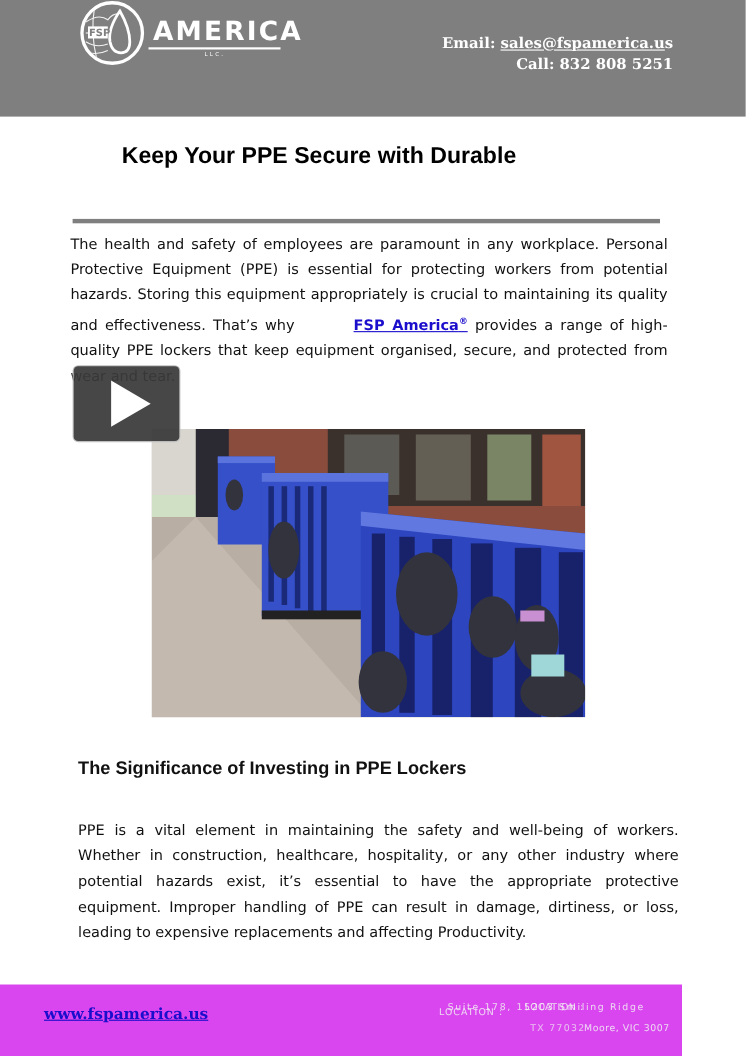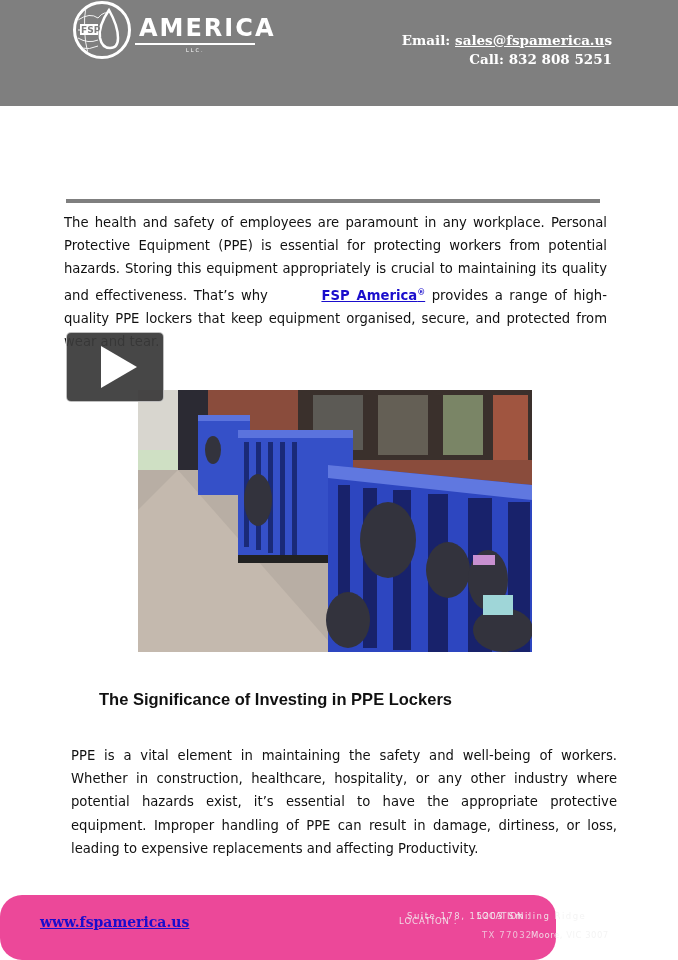--- a/index.html
+++ b/index.html
@@ -25,24 +25,24 @@
   .para { position:absolute; font-family:"DejaVu Sans", sans-serif; font-size:13.2px; line-height:23.2px; text-align:justify; color:#111; }
   .p1 { left:64px; top:211px; width:543px; }
   .p1 a { color:#1a0dcc; font-weight:bold; text-decoration:underline;margin-left:47px; }
   .p1 sup { font-size:8px; }
 
   .play { position:absolute; left:67px; top:333px; width:96px; height:68px; background:#3a3a3a; opacity:0.93; border-radius:4px; box-shadow:0 0 0 1px #bbb; }
   .play-tri { position:absolute; left:34px; top:13px; width:0; height:0; border-top:21px solid transparent; border-bottom:21px solid transparent; border-left:36px solid #fff; }
 
   .photo { position:absolute; left:138px; top:390px; width:394px; height:262px; overflow:hidden; background:#b0a9a2; }
 
-  .h2 { position:absolute; left:71px; top:690px; font-family:"Liberation Sans", sans-serif; font-weight:bold; font-size:16.5px; color:#111;margin-left:28px; }
+  .h2 { position:absolute; left:71px; top:690px; font-family:"Liberation Sans", sans-serif; font-weight:bold; font-size:16.5px; color:#111; }
   .p2 { left:71px; top:744px; width:546px; }
 
-  .footer { position:absolute; left:0; top:895px; width:556px; height:65px; background:#ec4899;border-radius:22px; }
+  .footer { position:absolute; left:0; top:895px; width:620px; height:65px; background:#d946ef; }
   .footer-link { position:absolute; left:40px; top:19px; font-family:"DejaVu Serif", "Liberation Serif", serif; font-weight:bold; font-size:14px; color:#1a0dcc; text-decoration:underline; }
   .addr { position:absolute; color:#f2f2f2; font-family:"DejaVu Sans", sans-serif; font-size:8.5px; white-space:nowrap; letter-spacing:0.5px; }
   .addr.a1 { left:407px; top:16px; opacity:0.85; letter-spacing:1.5px; }
   .addr.a2 { left:399px; top:21px; opacity:0.85; letter-spacing:1px; }
   .addr.a3 { left:477px; top:16px; opacity:0.85; }
   .addr.a4 { left:493px; top:35px; opacity:0.85;padding-left:38px; }
   .addr.a5 { left:482px; top:35px; opacity:0.7; letter-spacing:1.2px; }
 </style>
 </head>
 <body>
@@ -70,20 +70,21 @@
 
   <div class="contact">
     <div>
       <span>Email: </span><a>sales@fspamerica.u</a><span>s</span>
     </div>
     <div>Call: 832 808 5251</div>
   </div>
 </div>
 
 <div class="title">
+  <span class="l1">Keep Your PPE Secure with Durable</span>
 </div>
 <div class="title-rule"></div>
 
 <div class="para p1"><span>The health and safety of employees are paramount in any workplace. Personal Protective Equipment (PPE) is essential for protecting workers from potential hazards. Storing this equipment appropriately is crucial to maintaining its quality and effectiveness. That’s why </span><a><span>FSP America</span><sup>®</sup></a><span> provides a range of high-quality PPE lockers that keep equipment organised, secure, and protected from wear and tear.</span></div>
 
 <div class="photo">
   <svg width="394" height="262" viewBox="0 0 394 262">
     <rect x="0" y="0" width="394" height="262" fill="#c9c0b8"></rect>
 
     <rect x="40" y="0" width="354" height="110" fill="#8a4c3c"></rect>

